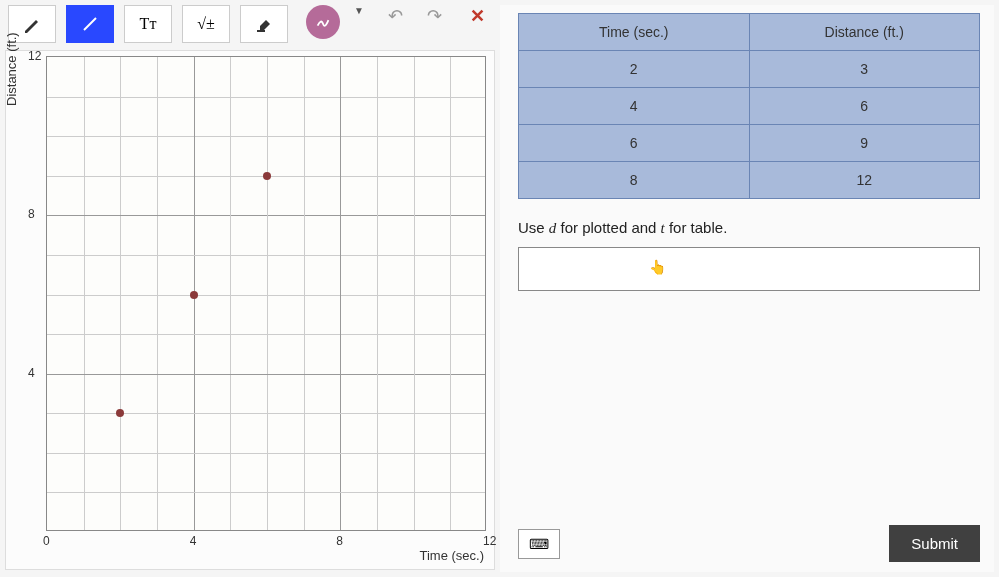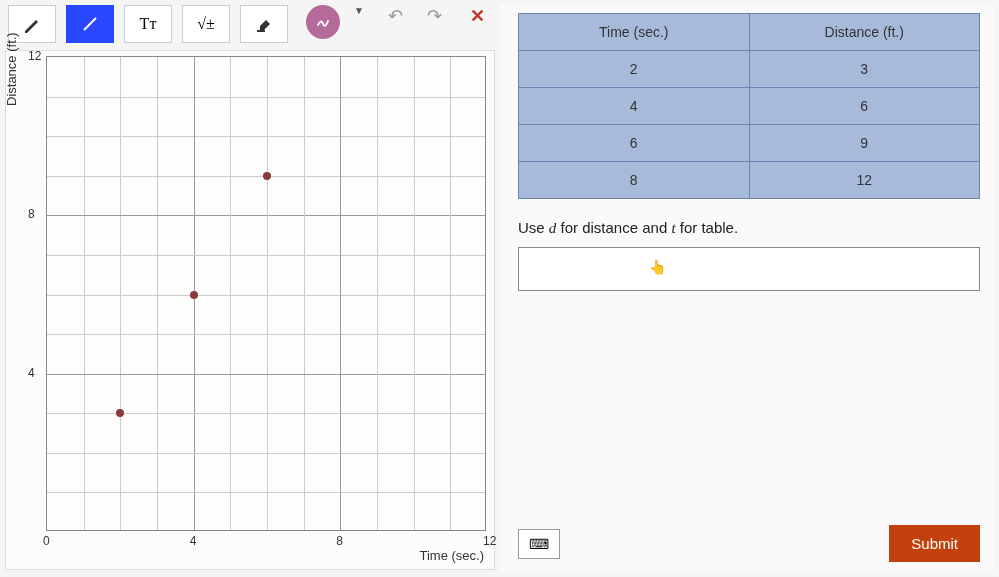--- a/index.html
+++ b/index.html
@@ -191,21 +191,21 @@
       height: 30px;
       border: 1px solid #999;
       background: #fff;
       display: flex;
       align-items: center;
       justify-content: center;
       cursor: pointer;
       font-size: 14px;
     }
     .submit-btn {
-      background: #c2410c;
+      background: #404040;
       color: #fff;
       border: none;
       padding: 10px 22px;
       font-size: 15px;
       cursor: pointer;
     }
   </style>
 </head>
 <body>
 
@@ -302,21 +302,21 @@
           <td>6</td>
           <td>9</td>
         </tr>
         <tr>
           <td>8</td>
           <td>12</td>
         </tr>
       </tbody>
   </table>
   <div class="hint">
-    <span>Use </span><span class="ital">d</span><span> for distance and </span><span class="ital">t</span><span> for table.</span>
+    <span>Use </span><span class="ital">d</span><span> for plotted and </span><span class="ital">t</span><span> for table.</span>
   </div>
   <div class="answer-input">
     <span class="cursor-ptr">👆</span>
   </div>
   <div class="bottom-row">
     <div class="keyboard-btn">
       <span>⌨</span>
     </div>
     <button class="submit-btn">Submit</button>
   </div>

